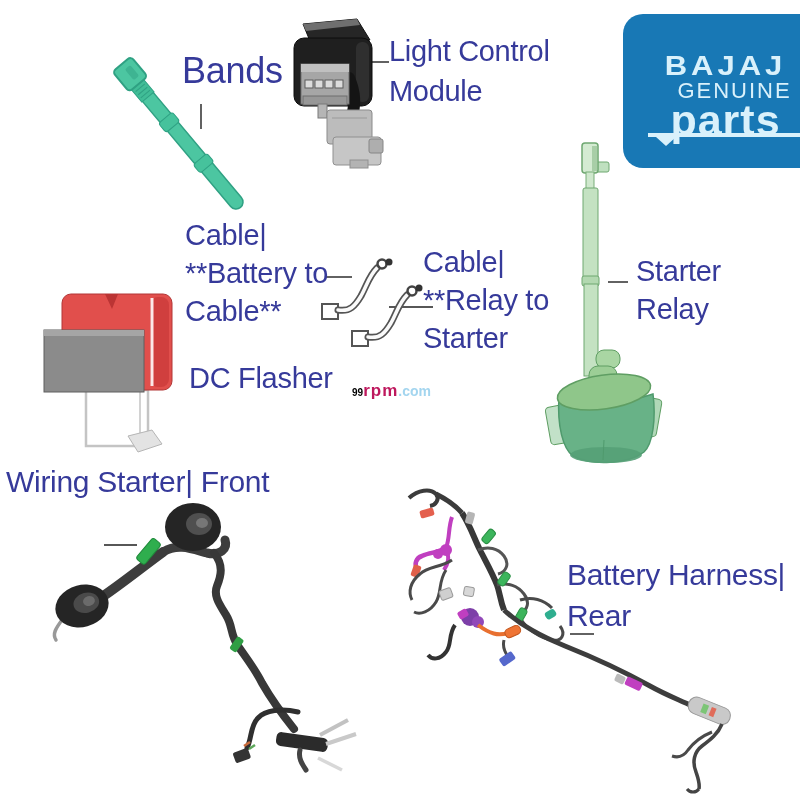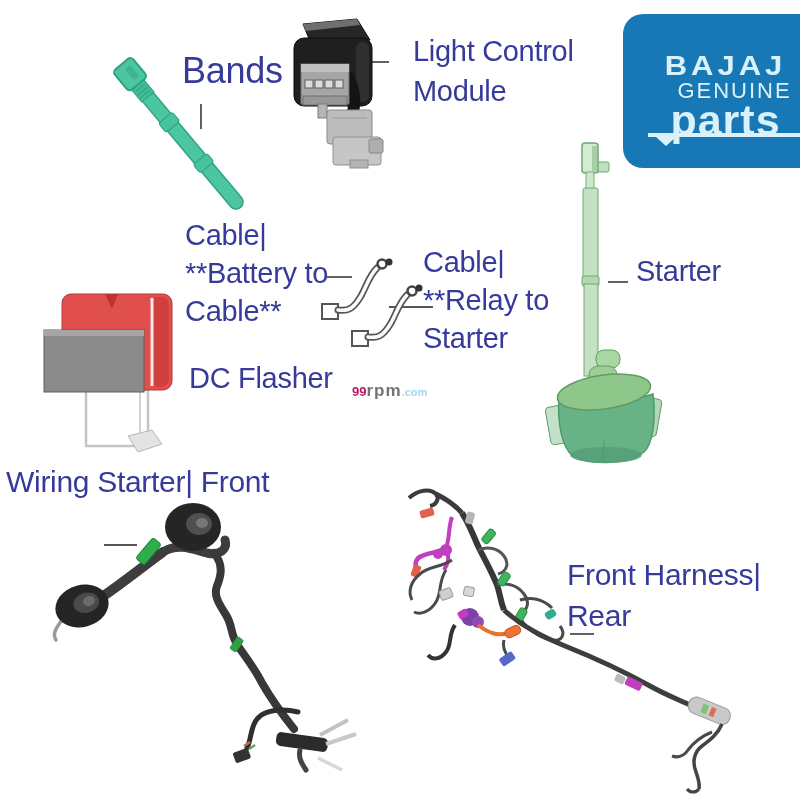--- a/index.html
+++ b/index.html
@@ -3,44 +3,44 @@
 <meta charset="utf-8">
 <style>
   html,body{margin:0;padding:0;background:#ffffff;}
   #canvas{position:relative;width:800px;height:800px;background:#ffffff;overflow:hidden;
           font-family:"Liberation Sans",sans-serif;}
   #art{position:absolute;left:0;top:0;}
   .part-label{position:absolute;color:var(--label-text,#363a9a);font-size:29px;line-height:38px;
               letter-spacing:-0.3px;white-space:nowrap;}
   .part-label span{display:block;}
   .lbl-bands{left:182px;top:52px;font-size:36px;}
-  .lbl-lcm{left:389px;top:31px;line-height:40px;margin-left:24px;}
+  .lbl-lcm{left:389px;top:31px;line-height:40px;}
   .lbl-cable-batt{left:185px;top:216px;}
   .lbl-cable-relay{left:423px;top:243px;}
   .lbl-starter{left:636px;top:252px;}
   .lbl-flasher{left:166px;top:359px;margin-left:23px;}
   .lbl-front{left:6px;top:463px;font-size:30px;}
   .lbl-rear{left:567px;top:554px;font-size:30px;line-height:41px;}
 
   .brand-box{position:absolute;left:623px;top:14px;width:205px;height:154px;border-radius:20px;
              background:var(--brand-bg,#1878b5);}
   .brand-box>div{position:absolute;width:100%;text-align:center;color:var(--brand-text,#d9f1fb);}
   .brand-title{top:34px;font-size:31px;font-weight:bold;letter-spacing:4px;transform:scaleY(.92);}
   .brand-sub{top:64px;font-size:22px;letter-spacing:2px;margin-left:9px;}
   .brand-parts{top:82px;font-size:43px;font-weight:bold;letter-spacing:1px;}
   .logo-underline{position:absolute;left:25px;top:119px;width:124px;height:4px;
                   background:var(--brand-text,#d9f1fb);}
   .logo-arrow{position:absolute;left:8px;top:4px;width:0;height:0;
               border-left:10px solid transparent;border-right:10px solid transparent;
               border-top:9px solid var(--brand-text,#d9f1fb);}
 
   .watermark{position:absolute;left:352px;top:381px;white-space:nowrap;font-weight:bold;}
-  .wm-prefix{color:#be185d;font-size:13px;}
-  .wm-name{color:#737373;font-size:17px;letter-spacing:1px;}
-  .wm-suffix{color:#a3d5ef;font-size:11px;}
+  .wm-prefix{color:#000000;font-size:10px;}
+  .wm-name{color:#be185d;font-size:17px;letter-spacing:1px;}
+  .wm-suffix{color:#a3d5ef;font-size:14px;}
 </style>
 </head>
 <body>
 
 <div id="canvas">
 
   <svg id="art" width="800" height="800" viewBox="0 0 800 800">
 
     <g stroke="#1f1f1f" stroke-width="1.4">
       <line x1="201" y1="104" x2="201" y2="129"></line>
@@ -266,28 +266,29 @@
   </div>
 
   <div class="part-label lbl-cable-relay">
     <span>Cable|</span>
     <span>**Relay to</span>
     <span>Starter</span>
   </div>
 
   <div class="part-label lbl-starter">
     <span>Starter</span>
+    <span>Relay</span>
   </div>
 
   <div class="part-label lbl-flasher">DC Flasher</div>
 
   <div class="part-label lbl-front">Wiring Starter| Front</div>
 
   <div class="part-label lbl-rear">
-    <span>Front Harness|</span>
+    <span>Battery Harness|</span>
     <span>Rear</span>
   </div>
 
   <div class="watermark">
     <span class="wm-prefix">99</span><span class="wm-name">rpm</span><span class="wm-suffix">.com</span>
   </div>
 
 </div>
 
 </body></html>

